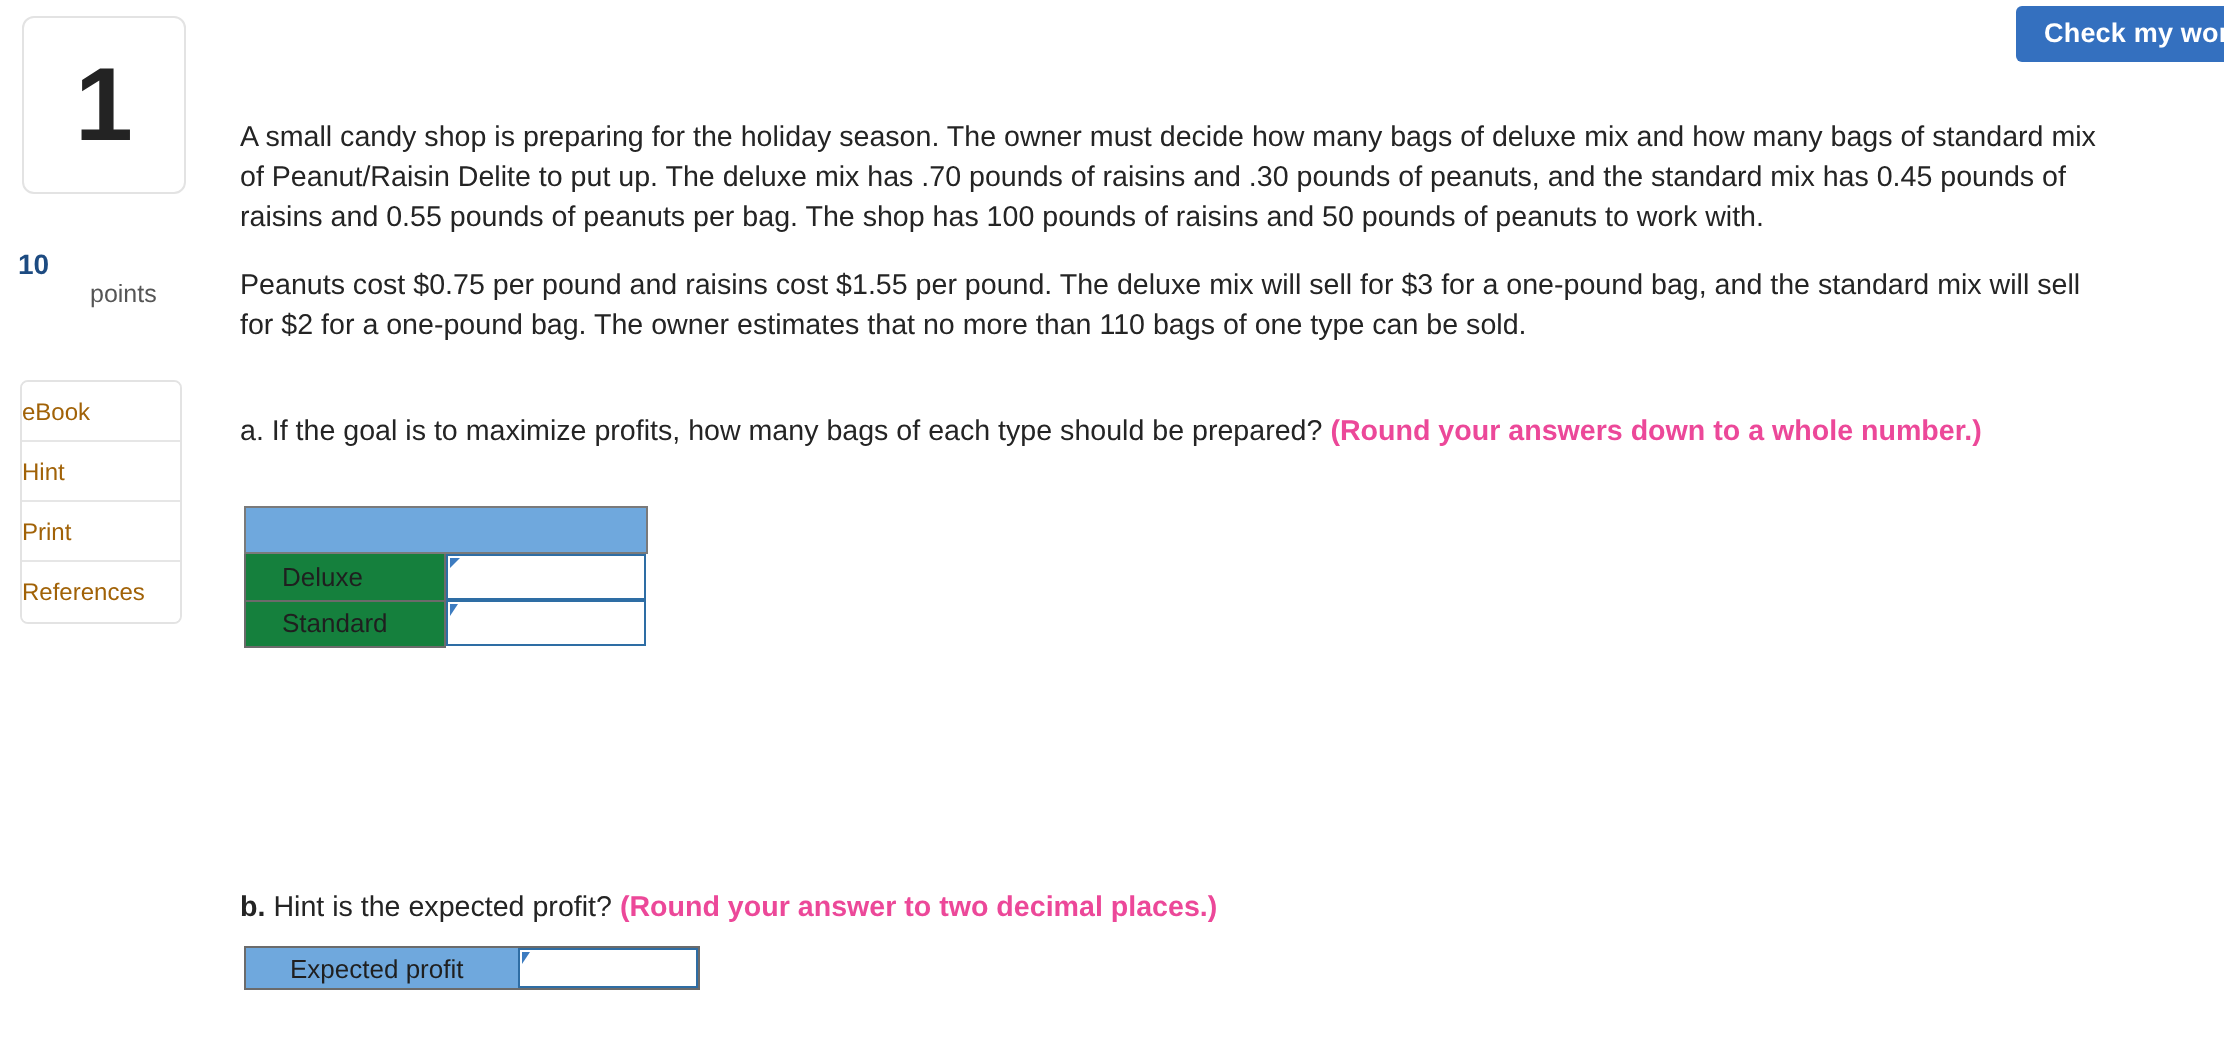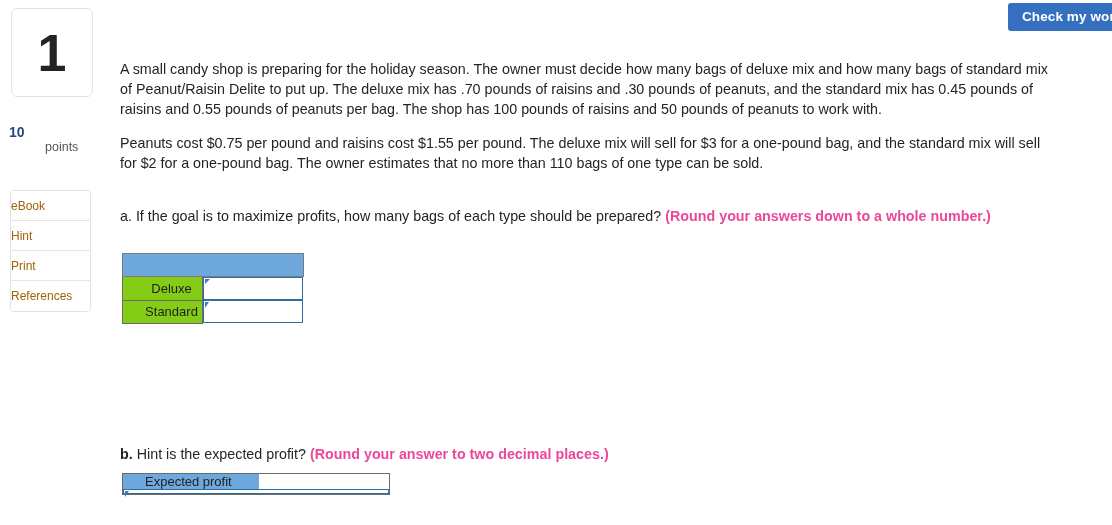--- a/index.html
+++ b/index.html
@@ -157,28 +157,27 @@
     margin: 0;
     height: 23px;
     box-sizing: border-box;
   }
   .th-blue {
     background: #6fa8dd;
     border: 1px solid #7a7a7a;
     height: 22px;
   }
   .cell-label {
-    width: 80px;
+    width: 100px;
     border: 1px solid #6b6b6b;
-    background: #84cc16;
+    background: #15803d;
     font-size: 13px;
     color: #1f1f1f;
     padding-left: 18px !important;
     vertical-align: middle;
-    text-align: center;
   }
   .cell-input {
     width: 100px;
     border: none;
     background: #ffffff;
     position: relative;
   }
   .fieldbox {
     position: relative;
     width: 100px;
@@ -216,25 +215,24 @@
   }
 
   
   .profit-row {
     position: absolute;
     top: 473px;
     left: 122px;
     display: flex;
     align-items: stretch;
     border: 1px solid #6b6b6b;
-    width: 268px;
+    width: 228px;
     height: 22px;
     box-sizing: border-box;
     background: #ffffff;
-    flex-direction: column;
   }
   .profit-label {
     width: 136px;
     background: #6fa8dd;
     font-size: 13px;
     color: #1f1f1f;
     display: flex;
     align-items: center;
     padding-left: 22px;
     box-sizing: border-box;

